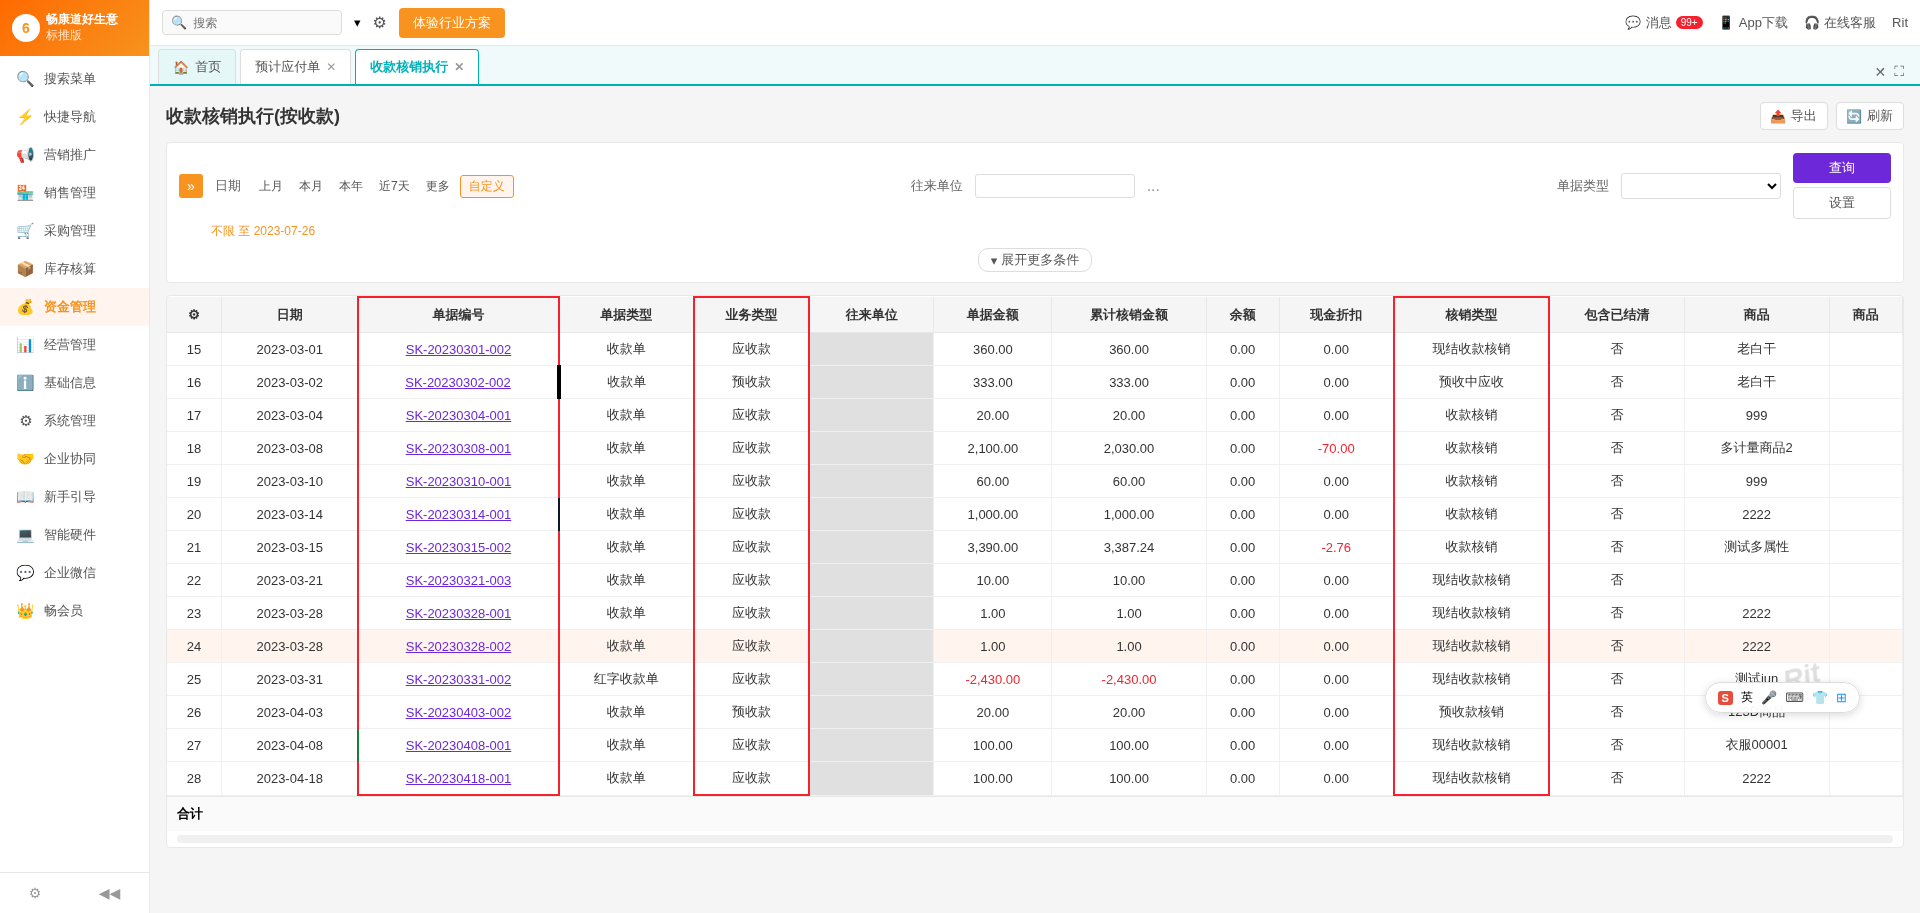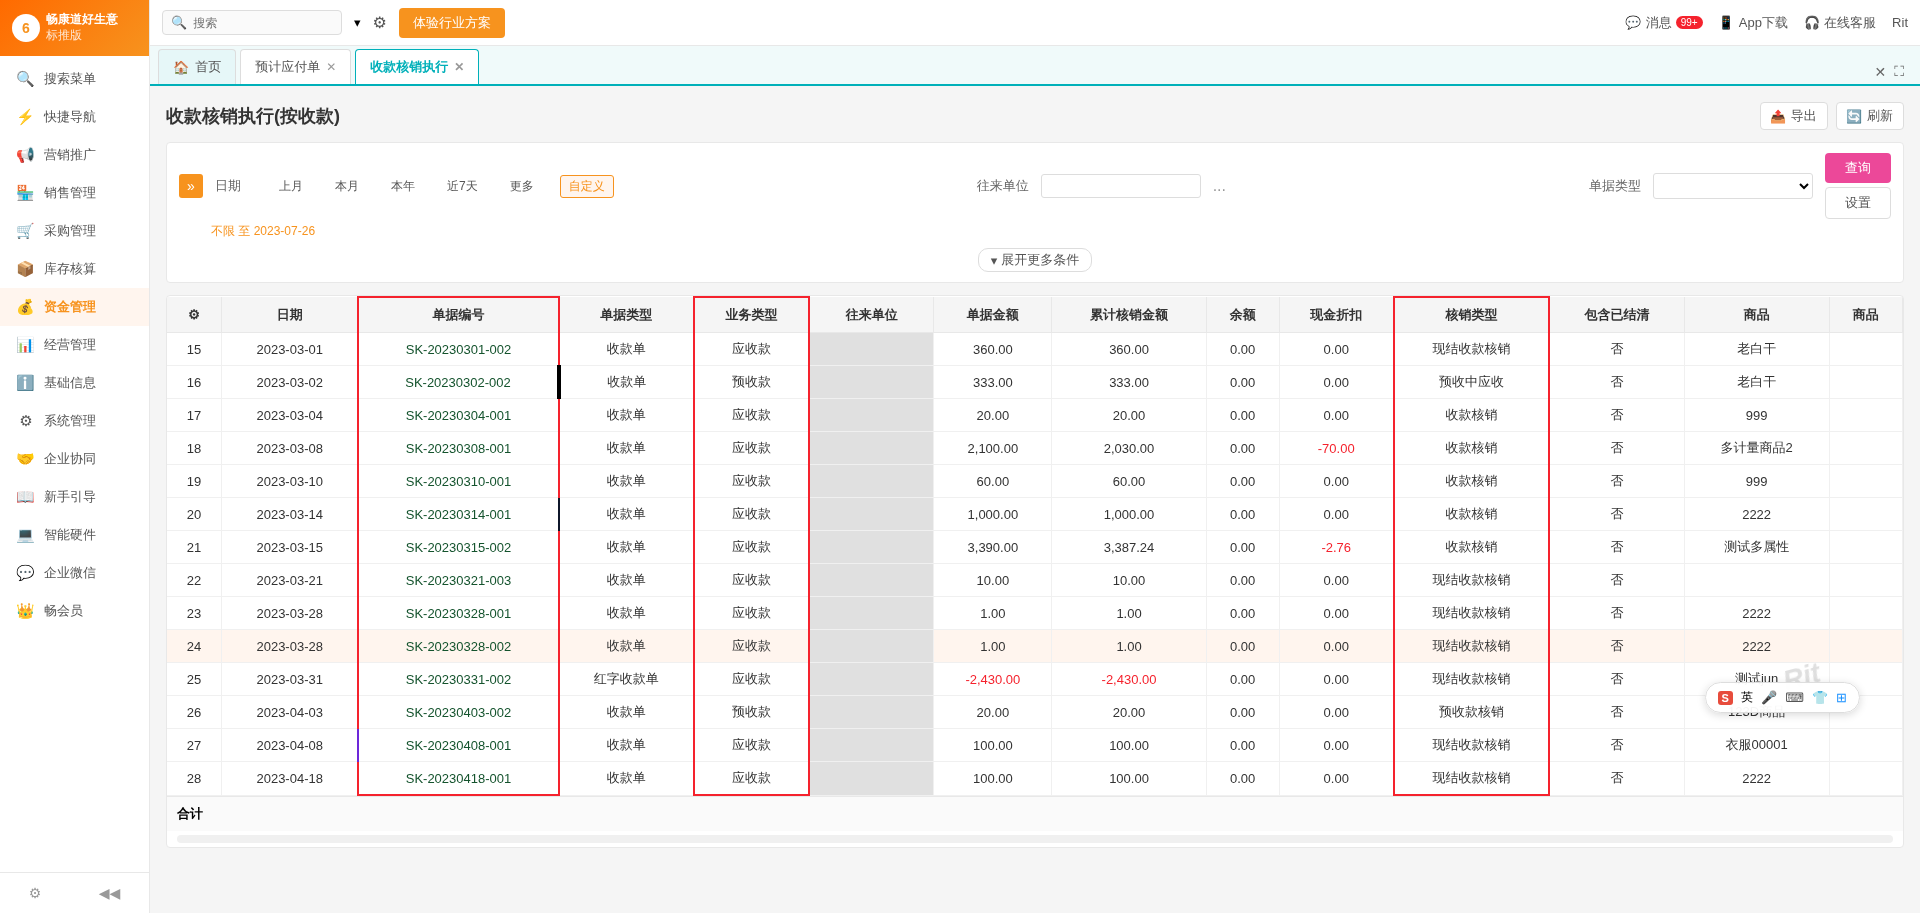--- a/index.html
+++ b/index.html
@@ -130,29 +130,29 @@
     
     .filter-panel {
       background: #fff;
       border: 1px solid #e8e8e8;
       border-radius: 4px;
       padding: 10px 12px;
       margin-bottom: 12px;
     }
     .filter-row { display: flex; align-items: center; gap: 12px; flex-wrap: wrap; }
     .filter-label { color: #666; font-size: 13px; white-space: nowrap; }
-    .filter-date-btns { display: flex; gap: 20px; align-items: center; margin-left: 20px; }
+    .filter-date-btns { display: flex; gap: 4px; align-items: center; }
     .filter-date-btn { cursor: pointer; color: #555; font-size: 12px; padding: 2px 6px; border-radius: 3px; }
     .filter-custom-btn { background: #fff5ee; color: #f7931e; border: 1px solid #f7931e; padding: 2px 8px; border-radius: 3px; font-size: 12px; cursor: pointer; text-align: right; }
     .filter-date-range { color: #f7931e; font-size: 12px; }
     .filter-field-label { color: #666; font-size: 13px; white-space: nowrap; }
     .filter-input { border: 1px solid #ddd; border-radius: 3px; padding: 4px 8px; font-size: 12px; outline: none; width: 160px; }
     .filter-dots { color: #999; font-size: 16px; cursor: pointer; }
     .filter-select { border: 1px solid #ddd; border-radius: 3px; padding: 4px 8px; font-size: 12px; outline: none; width: 160px; background: #fff; cursor: pointer; }
-    .filter-query-btn { background: #ec4899; color: #fff; border: none; padding: 6px 20px; border-radius: 4px; cursor: pointer; font-size: 13px; font-family: Liberation Mono, monospace; }
+    .filter-query-btn { background: #6d28d9; color: #fff; border: none; padding: 6px 36px; border-radius: 4px; cursor: pointer; font-size: 13px; font-family: Liberation Mono, monospace; }
     .filter-set-btn { background: #fff; color: #555; border: 1px solid #ddd; padding: 6px 14px; border-radius: 4px; cursor: pointer; font-size: 13px; }
     .expand-row { display: flex; justify-content: center; margin-top: 8px; }
     .expand-btn { display: flex; align-items: center; gap: 4px; cursor: pointer; color: #555; font-size: 12px; padding: 2px 12px; border: 1px solid #ddd; border-radius: 10px; background: #fff; }
     .orange-arrow-btn { background: #f7931e; color: #fff; border: none; width: 24px; height: 24px; border-radius: 3px; cursor: pointer; font-size: 14px; display: flex; align-items: center; justify-content: center; }
 
     
     .table-wrapper { background: #fff; border: 1px solid #e8e8e8; border-radius: 4px; overflow: hidden; }
     table { width: 100%; border-collapse: collapse; font-size: 12px; }
     thead tr { background: #f5f5f5; }
     thead th {
@@ -166,21 +166,21 @@
     }
     tbody tr { border-bottom: 1px solid #f0f0f0; }
     tbody tr.highlighted { background: #fff5ee; }
     tbody td {
       padding: 7px 10px;
       text-align: center;
       color: #333;
       border-right: 1px solid #f0f0f0;
       white-space: nowrap;
     }
-    td.link-cell { color: #14532d; cursor: pointer; }
+    td.link-cell { color: #6d28d9; cursor: pointer; text-decoration: underline; }
     td.negative { color: #f5222d; }
 
     .table-footer { padding: 8px 10px; background: #fafafa; border-top: 1px solid #e8e8e8; font-weight: bold; font-size: 12px; }
     .scroll-bar-area { height: 8px; background: #f0f0f0; border-radius: 4px; margin: 4px 10px; }
 
     
     .floating-widget {
       position: fixed;
       bottom: 200px;
       right: 60px;
@@ -602,21 +602,21 @@
       <td>0.00</td>
       <td class="">0.00</td>
       <td style="border-left:2px solid #f5222d; border-right:2px solid #f5222d;">预收款核销</td>
       <td>否</td>
       <td>123D商品</td>
       <td></td>
     </tr>
             <tr>
       <td>27</td>
       <td>2023-04-08</td>
-      <td class="link-cell" style="border-left:2px solid #6d28d9; border-right:2px solid #f5222d;">SK-20230408-001</td>
+      <td class="link-cell" style="border-left:2px solid #15803d; border-right:2px solid #f5222d;">SK-20230408-001</td>
       <td>收款单</td>
       <td style="border-left:2px solid #f5222d; border-right:2px solid #f5222d;">应收款</td>
       <td style="background:#e0e0e0; min-width:80px;"></td>
       <td class="">100.00</td>
       <td class="">100.00</td>
       <td>0.00</td>
       <td class="">0.00</td>
       <td style="border-left:2px solid #f5222d; border-right:2px solid #f5222d;">现结收款核销</td>
       <td>否</td>
       <td>衣服00001</td>

